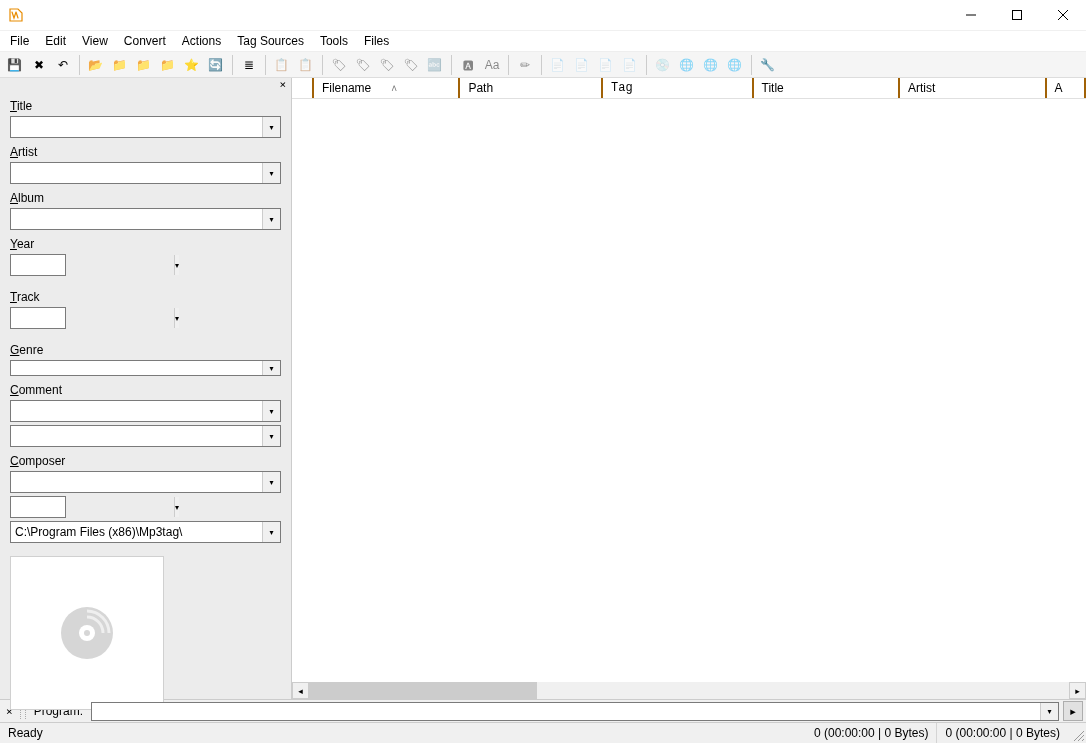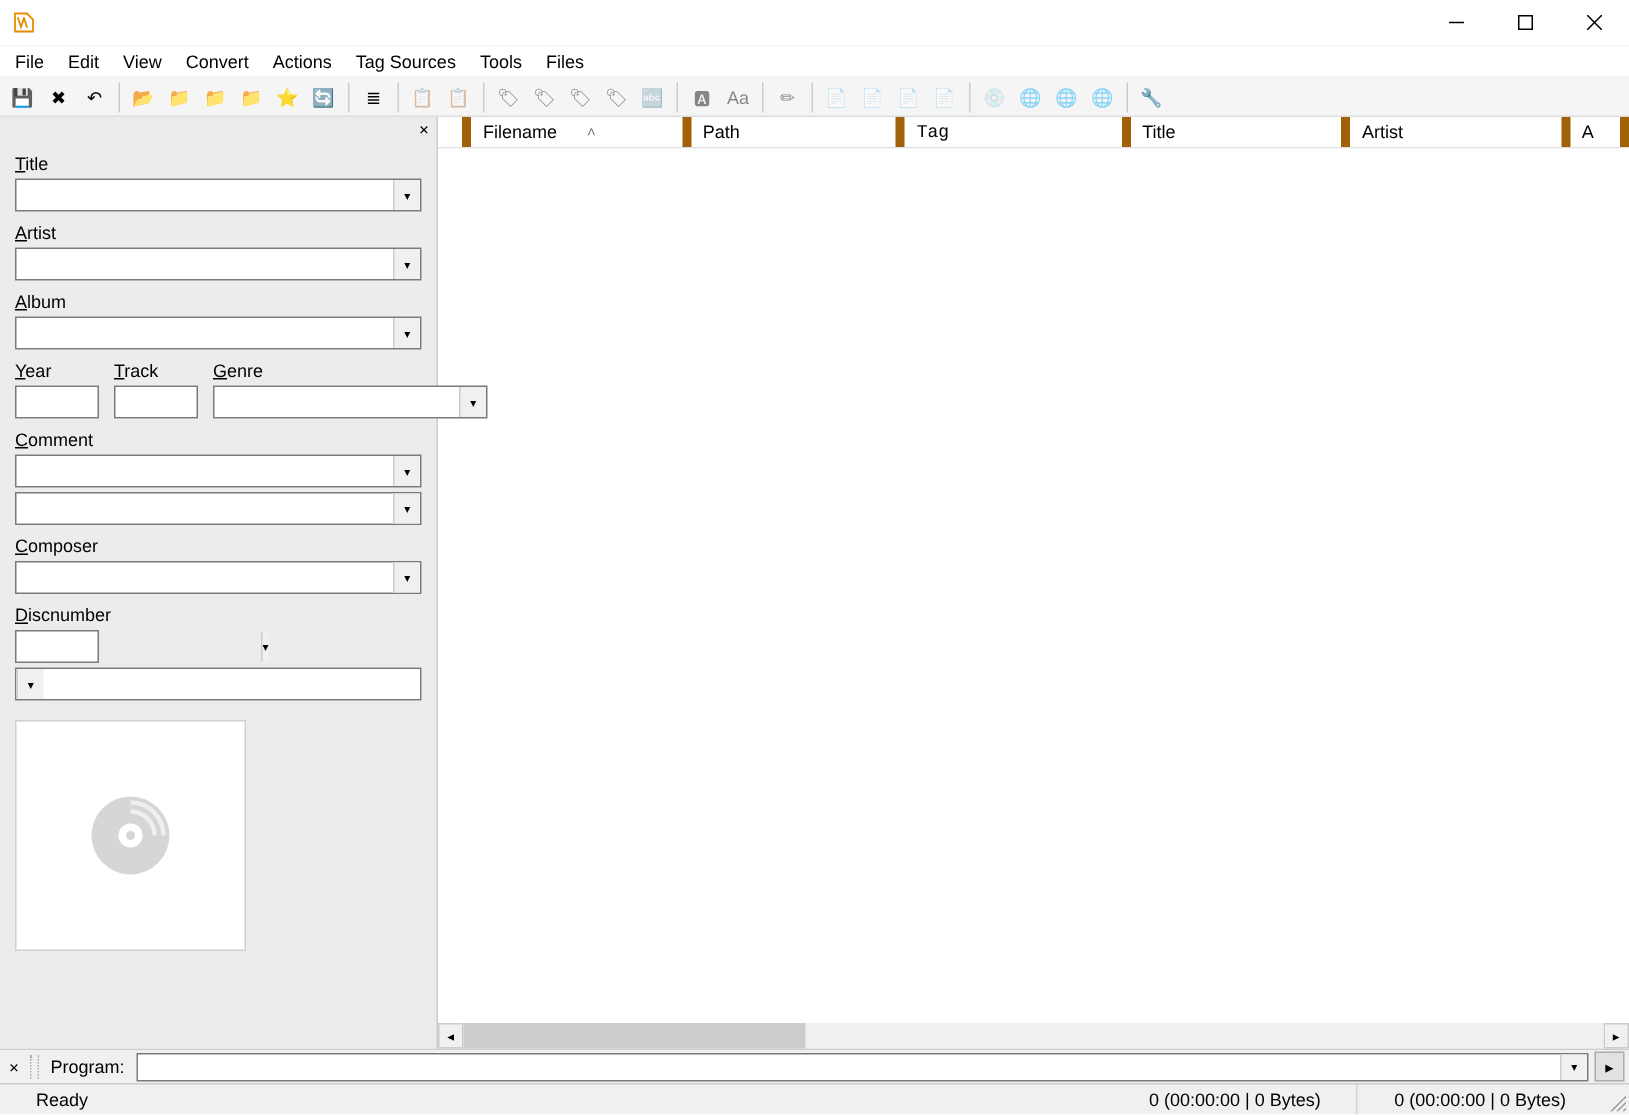--- a/index.html
+++ b/index.html
@@ -147,20 +147,21 @@
     display: flex;
     align-items: center;
     justify-content: center;
     border-left: 1px solid #ccc;
     background: #f0f0f0;
     font-size: 8px;
   }
   .row3 {
     display: flex;
     gap: 10px;
+    flex-direction: column;
   }
   .row3 .col { display: flex; flex-direction: column; gap: 3px; }
   .combo.small { width: 56px; }
   .combo.genre { flex: 1; }
 
   .cover {
     margin-top: 10px;
     width: 154px;
     height: 154px;
     background: #fff;
@@ -180,21 +181,21 @@
   }
   .colheaders {
     height: 21px;
     display: flex;
     border-bottom: 1px solid #e0e0e0;
     background: #fff;
     font-size: 12px;
   }
   .colh {
     padding: 1px 8px;
-    border-right: 6px solid #a16207;
+    border-right: 2px solid #a16207;
     display: flex;
     align-items: center;
     cursor: default;
     white-space: nowrap;
     overflow: hidden;
     text-align: center;
   }
   .colh.sort::after {
     content: "˄";
     font-size: 10px;
@@ -241,21 +242,21 @@
   
   .statusbar {
     height: 21px;
     display: flex;
     align-items: center;
     background: #f0f0f0;
     border-top: 1px solid #ccc;
     font-size: 12px;
   }
   .statusbar .cell {
-    padding: 0 24px;
+    padding: 0 8px;
     border-right: 1px solid #d4d4d4;
     height: 100%;
     display: flex;
     align-items: center;
   }
   .statusbar .spacer { flex: 1; }
   .statusbar .grip {
     width: 18px;
     height: 100%;
     display: flex;
@@ -406,29 +407,29 @@
         <input value="" style="">
         <div class="dropbtn">▾</div>
       </div>
 
       <div class="fieldlabel"><span class="u">C</span><span>omposer</span></div>
       <div class="combo">
         <input value="" style="">
         <div class="dropbtn">▾</div>
       </div>
 
-      <div class="fieldlabel"><span class="u">D</span><span>iscnumber</span></div>
       <div style="display:flex">
         <div class="combo" style="width:56px">
           <input value="" style="">
           <div class="dropbtn">▾</div>
         </div>
       </div>
 
       <div class="combo">
+        <input value="C:\Program Files (x86)\Mp3tag\" style="">
         <div class="dropbtn">▾</div>
       </div>
 
       <div class="cover">
         <svg width="60" height="60" viewBox="0 0 60 60">
           <circle cx="30" cy="30" r="26" fill="#d6d6d6"></circle>
           <circle cx="30" cy="30" r="8" fill="#fff"></circle>
           <circle cx="30" cy="30" r="3" fill="#d6d6d6"></circle>
           <path d="M30 8 A22 22 0 0 1 52 30" stroke="#fff" stroke-width="3" fill="none" opacity="0.6"></path>
           <path d="M30 14 A16 16 0 0 1 46 30" stroke="#fff" stroke-width="3" fill="none" opacity="0.6"></path>

